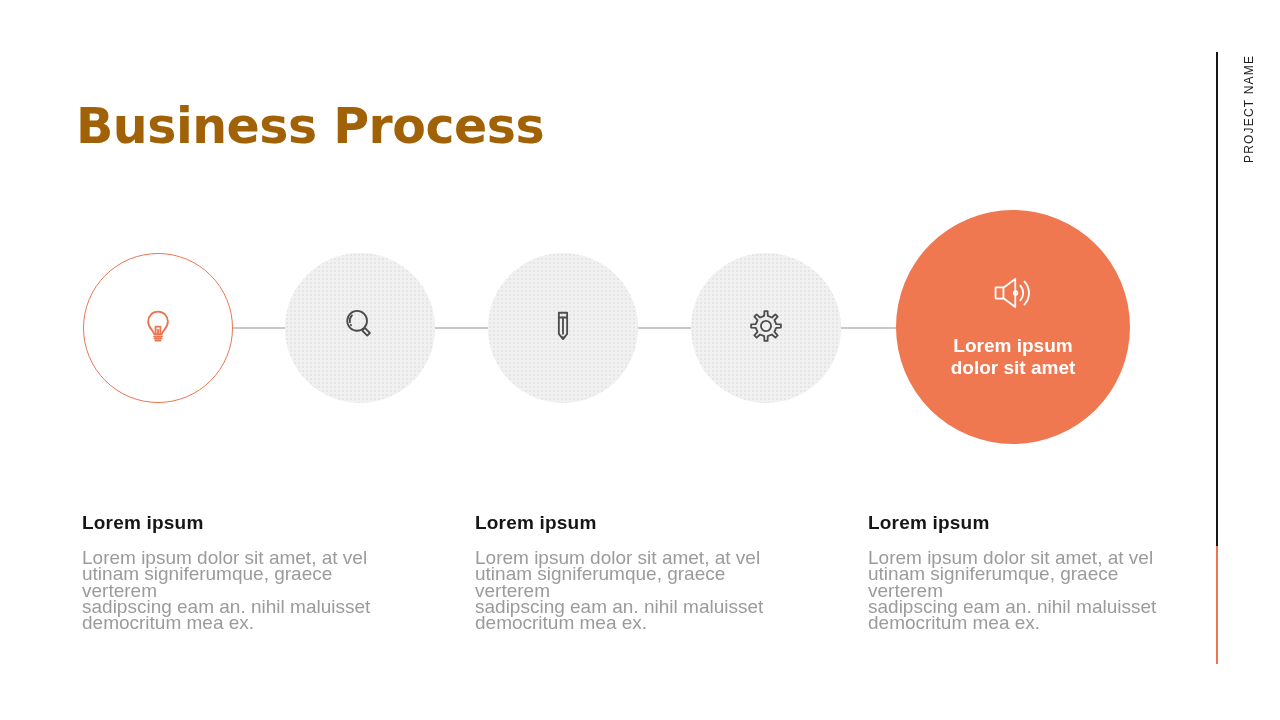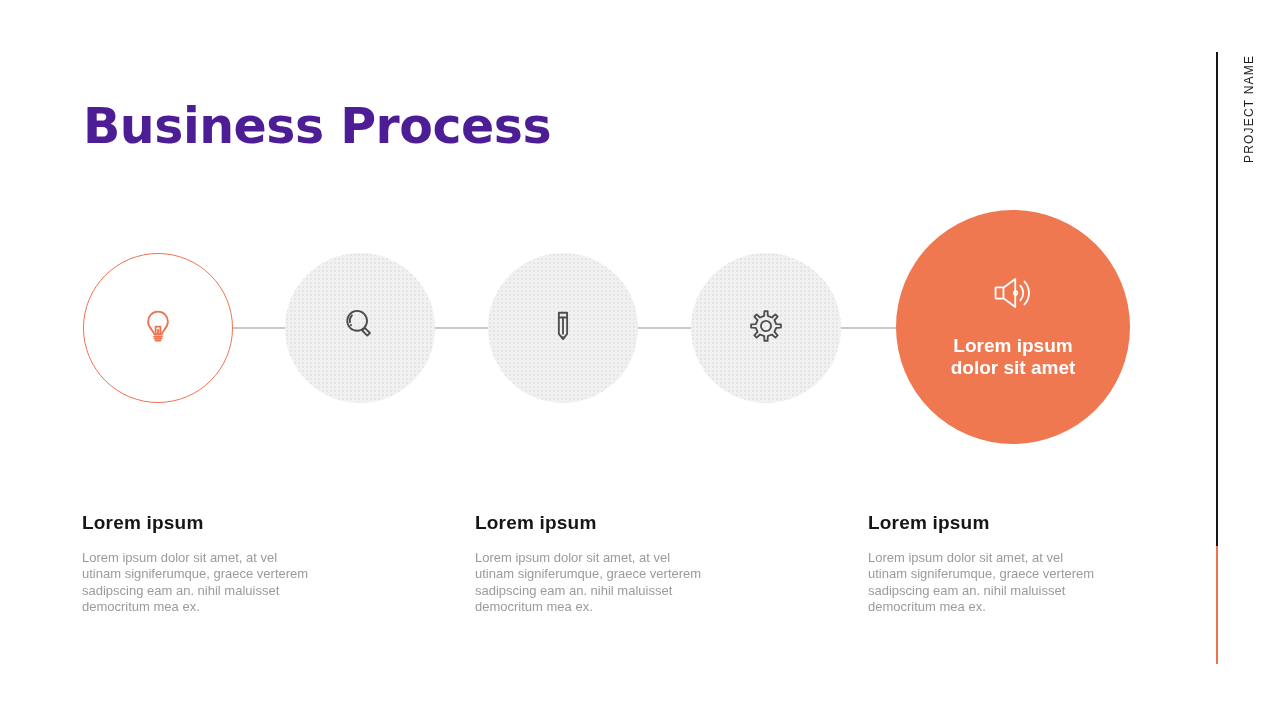--- a/index.html
+++ b/index.html
@@ -1,21 +1,21 @@
 <!DOCTYPE html>
 <html><head>
 <meta charset="utf-8">
 <style>
   html,body{margin:0;padding:0;background:#fff;}
   .slide{position:relative;width:1280px;height:720px;background:#ffffff;overflow:hidden;
          font-family:"Liberation Sans",sans-serif;}
 
   
-  .title{position:absolute;left:83px;top:98px;font-family:"DejaVu Sans",sans-serif;
-         font-size:49px;font-weight:bold;color:#4c1d95;letter-spacing:-0.5px;text-align:right;}
+  .title{position:absolute;left:76px;top:98px;font-family:"DejaVu Sans",sans-serif;
+         font-size:49px;font-weight:bold;color:#a16207;letter-spacing:-0.5px;text-align:right;}
 
   
   .circle{position:absolute;border-radius:50%;display:flex;align-items:center;justify-content:center;}
   .c-outline{left:83px;top:253px;width:150px;height:150px;background:#fff;border:1.5px solid #EE7450;box-sizing:border-box;}
   .c-gray{width:150px;height:150px;top:253px;background-color:#f1f1f1;
           background-image:radial-gradient(#e5e5e5 0.8px, transparent 0.9px);background-size:4px 4px;}
   .c2{left:285px;} .c3{left:488px;} .c4{left:691px;}
   .c-accent{left:896px;top:210px;width:234px;height:234px;background:#EF7850;
             flex-direction:column;gap:9px;}
   .c-accent .step-label{color:#fff;font-size:19px;font-weight:bold;text-align:center;
@@ -28,21 +28,21 @@
   .conn3{left:638px;width:53px;} .conn4{left:841px;width:55px;}
 
   
   .icon-accent{stroke:#EE7450;} .icon-gray{stroke:#4d4d4d;} .icon-white{stroke:#ffffff;}
   .icon{fill:none;stroke-width:1.6;stroke-linecap:round;stroke-linejoin:round;}
 
   
   .col{position:absolute;top:512px;width:312px;}
   .col1{left:82px;} .col2{left:475px;} .col3{left:868px;}
   .col h3{margin:0 0 16px 0;font-size:19px;font-weight:bold;color:#161616;letter-spacing:0.2px;}
-  .col p{margin:0;font-size:13px;line-height:16.3px;color:#9b9b9b;white-space:pre-line;}
+  .col p{margin:0;font-size:19px;line-height:16.3px;color:#9b9b9b;white-space:pre-line;}
 
   
   .rail-black{position:absolute;left:1216px;top:52px;width:1.5px;height:494px;background:#161616;}
   .rail-accent{position:absolute;left:1216px;top:546px;width:1.5px;height:118px;background:#EE7450;}
   .vertical-label{position:absolute;left:1242px;top:163px;transform:rotate(-90deg);
       transform-origin:0 0;font-size:12px;letter-spacing:1.2px;color:#1c1c1c;white-space:nowrap;}
 </style>
 </head>
 <body>
 

